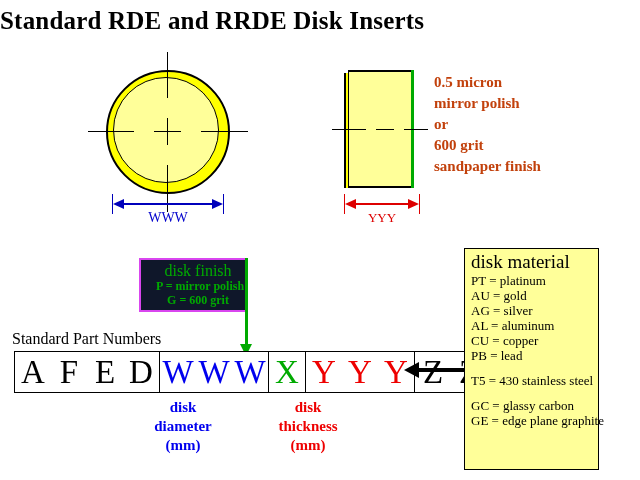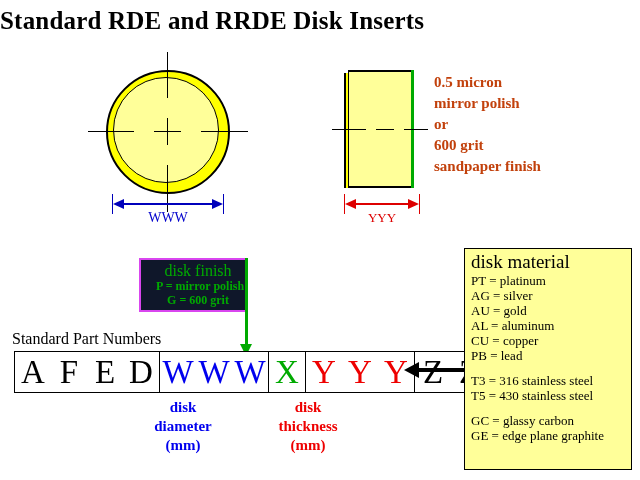--- a/index.html
+++ b/index.html
@@ -365,21 +365,21 @@
     border-top: 8px solid transparent;
     border-bottom: 8px solid transparent;
     border-right: 15px solid #000000;
   }
 
   
   #disk-material-box {
     position: absolute;
     left: 464px;
     top: 248px;
-    width: 168px;
+    width: 135px;
     height: 222px;
     background: #ffff99;
     border: 1px solid #000000;
     box-sizing: border-box;
     padding: 2px 0 0 6px;
   }
   #disk-material-title {
     font-size: 19px;
     color: #000000;
     line-height: 22px;
@@ -494,26 +494,25 @@
     <div>thickness</div>
     <div>(mm)</div>
   </div>
 
   <div id="material-arrow-line"></div>
   <div id="material-arrow-head"></div>
 
   <div id="disk-material-box">
     <div id="disk-material-title">disk material</div>
     <div class="material-line">PT = platinum</div>
+    <div class="material-line">AU = gold</div>
     <div class="material-line">AG = silver</div>
-    <div class="material-line">AU = gold</div>
     <div class="material-line">AL = aluminum</div>
     <div class="material-line">CU = copper</div>
     <div class="material-line">PB = lead</div>
     <div class="material-gap"></div>
-    <div class="material-line">T3 = 316 stainless steel</div>
     <div class="material-line">T5 = 430 stainless steel</div>
     <div class="material-gap"></div>
     <div class="material-line">GC = glassy carbon</div>
     <div class="material-line">GE = edge plane graphite</div>
   </div>
 
 </div>
 
 </body></html>

